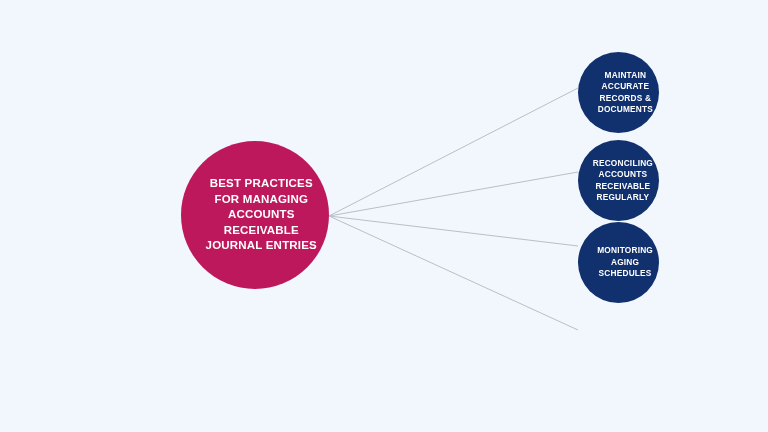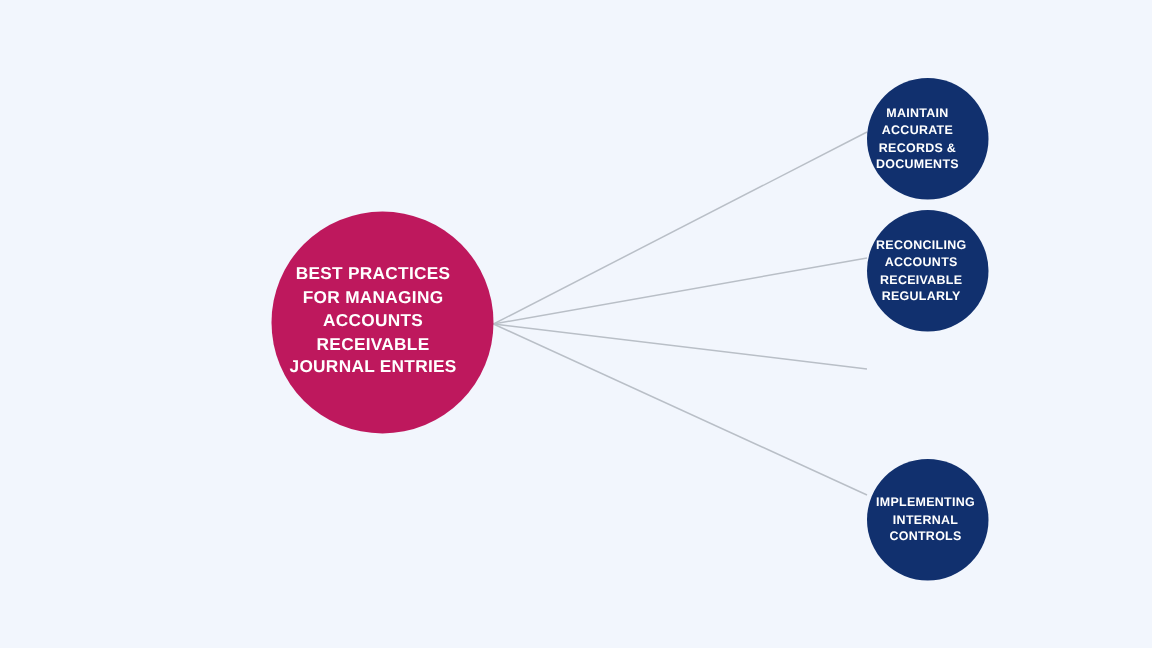--- a/index.html
+++ b/index.html
@@ -27,21 +27,21 @@
     width: 768px;
     height: 432px;
     pointer-events: none;
   }
   .node {
     position: absolute;
     border-radius: 50%;
     background: #12306e;
     display: flex;
     align-items: center;
-    justify-content: flex-start;
+    justify-content: flex-end;
     box-sizing: border-box;
     text-align: center;
   }
   .node-label {
     color: #ffffff;
     font-weight: bold;
     text-transform: uppercase;
     letter-spacing: 0.2px;
     white-space: pre-line;
     display: block;
@@ -101,20 +101,20 @@
 DOCUMENTS</span>
   </div>
 
   <div class="node leaf-node" id="leaf-1">
     <span class="node-label">RECONCILING
 ACCOUNTS
 RECEIVABLE
 REGULARLY</span>
   </div>
 
+  <div class="node leaf-node" id="leaf-2">
+    <span class="node-label">MONITORING
+AGING
+SCHEDULES</span>
+  </div>
 
-  <div class="node leaf-node" id="leaf-3">
-    <span class="node-label">IMPLEMENTING
-INTERNAL
-CONTROLS</span>
-  </div>
 
 </div>
 
 </body></html>

